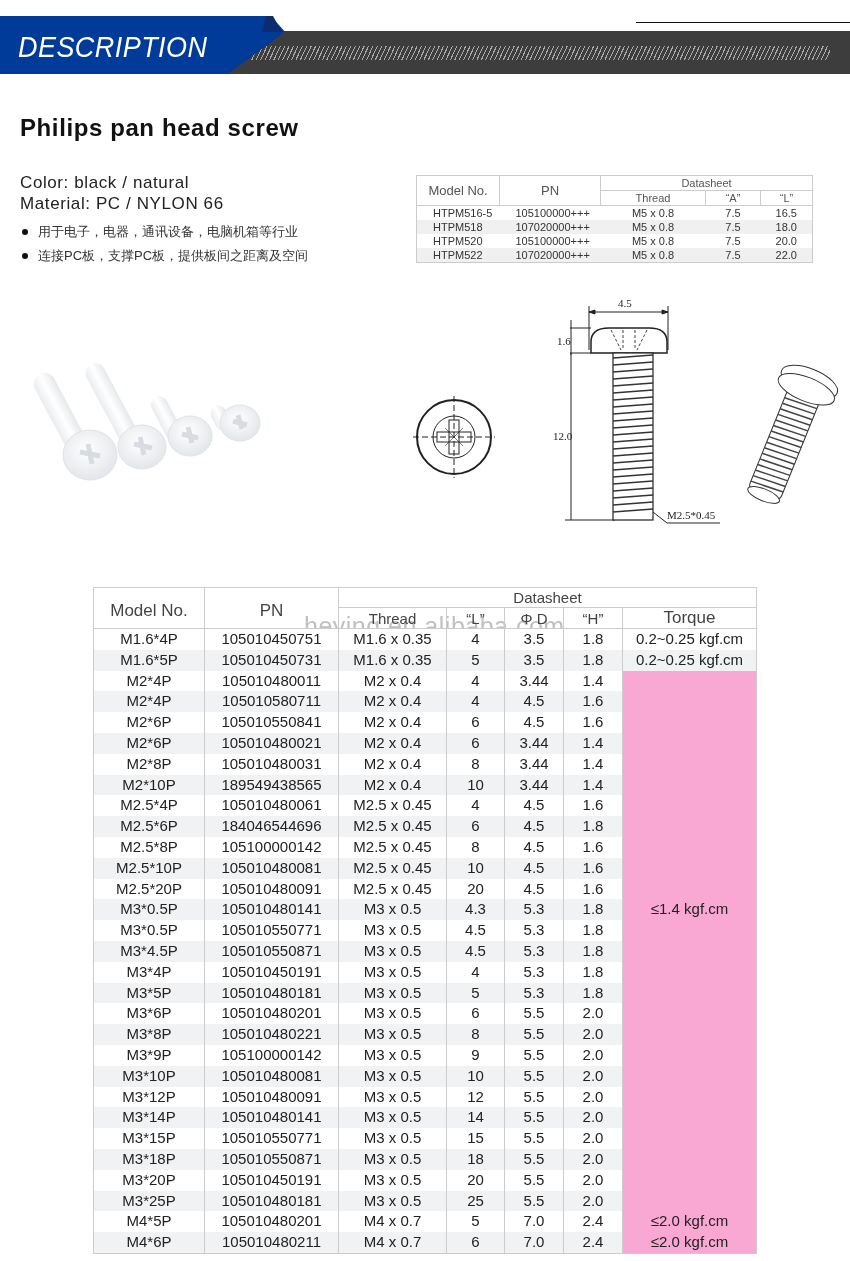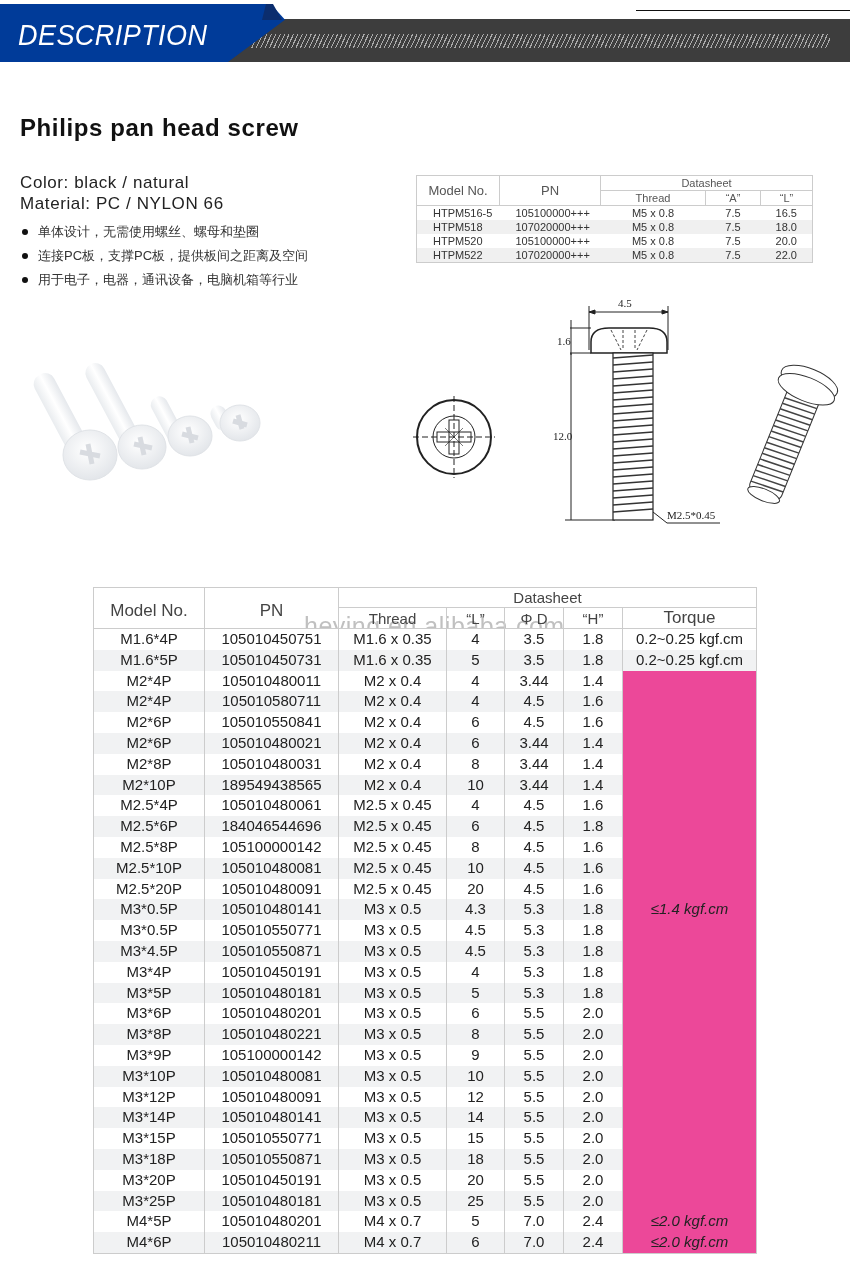--- a/index.html
+++ b/index.html
@@ -1,19 +1,19 @@
 <!DOCTYPE html>
 <html><head>
 <meta charset="utf-8">
 <style>
   html, body { margin:0; padding:0; background:#ffffff; }
   body { width:850px; height:1261px; position:relative; overflow:hidden; font-family:"Liberation Sans", sans-serif; color:#111; }
 
   
-  .banner { position:absolute; left:0; top:4px; width:850px; height:58px; }
+  .banner { position:absolute; left:0; top:16px; width:850px; height:58px; }
   .banner-dark { position:absolute; left:140px; top:15px; width:710px; height:43px; background:#3d3d3d; clip-path:polygon(7% 0,100% 0,100% 100%,0 100%); }
   .banner-blue { position:absolute; left:0; top:0; width:285px; height:58px; background:#003b99; clip-path:polygon(0 0,95% 0,100% 27%,80% 100%,0 100%); }
   .banner-blue-edge { position:absolute; left:262px; top:0; width:20px; height:16px; background:#0b2d6e; clip-path:polygon(20% 0,55% 0,100% 100%,0 100%); }
   .banner-title { position:absolute; left:18px; top:14px; font-size:30px; color:#fff; font-style:italic; letter-spacing:0.5px; transform:scaleX(0.9); transform-origin:left; }
   .banner-hatch { position:absolute; left:250px; top:30px; width:580px; height:14px; background:repeating-linear-gradient(115deg, transparent 0 3px, #bdbdbd 3px 4px); opacity:0.85; }
   .banner-rule { position:absolute; left:636px; top:6px; width:214px; height:1px; background:#111; }
 
   .title { position:absolute; left:20px; top:114px; font-size:24px; font-weight:bold; letter-spacing:0.6px; color:#111; }
   .spec { position:absolute; left:20px; font-size:17px; letter-spacing:0.6px; color:#222;text-align:center; }
   .bullets { position:absolute; left:22px; top:220px; list-style:none; margin:0; padding:0; font-size:13px; color:#333; }
@@ -37,50 +37,46 @@
   .drawing { position:absolute; left:405px; top:290px; width:445px; height:240px; }
 
   
   .big-table { position:absolute; left:93px; top:587px; width:664px; font-size:15px; color:#222; border:1px solid #ccc; }
   .big-table th { font-weight:normal; color:#444; text-align:center; padding:0; }
   .big-table td { text-align:center; padding:0; height:20.8px; line-height:20.8px; }
   .big-table .vline { border-right:1px solid #ccc; }
   .big-table .hline { border-bottom:1px solid #ccc; }
   .big-table tbody tr:nth-child(odd) { background:#ffffff; }
   .big-table tbody tr:nth-child(even) { background:#f1f2f3; }
-  .big-table td.torque { background:#ec4899;font-style:italic; }
+  .big-table td.torque { background:#f9a8d4; }
   .watermark { position:absolute; left:304px; top:612px; font-size:25px; color:rgba(140,140,140,0.55); letter-spacing:0.5px; pointer-events:none; }
 </style>
 </head>
 <body>
 
 <div class="banner">
   <div class="banner-rule"></div>
   <div class="banner-dark"></div>
   <div class="banner-hatch"></div>
   <div class="banner-blue"></div>
   <div class="banner-blue-edge"></div>
   <div class="banner-title">DESCRIPTION</div>
 </div>
 
 <div class="title">Philips pan head screw</div>
 <div class="spec" style="top:173px">Color: black / natural</div>
 <div class="spec" style="top:194px">Material: PC / NYLON 66</div>
 <ul class="bullets">
   <li>
       <span class="dot"></span>
-      <span>单体设计，无需使用螺丝、螺母和垫圈</span>
+      <span>用于电子，电器，通讯设备，电脑机箱等行业</span>
     </li>
   <li>
       <span class="dot"></span>
       <span>连接PC板，支撑PC板，提供板间之距离及空间</span>
-    </li>
-  <li>
-      <span class="dot"></span>
-      <span>用于电子，电器，通讯设备，电脑机箱等行业</span>
     </li>
 </ul>
 
 <table class="small-table">
   <thead>
     <tr>
       <th rowspan="2" class="vline hline bigh" style="width:82px">Model No.</th>
       <th rowspan="2" class="vline hline bigh" style="width:100px">PN</th>
       <th colspan="3" class="hline">Datasheet</th>
     </tr>

